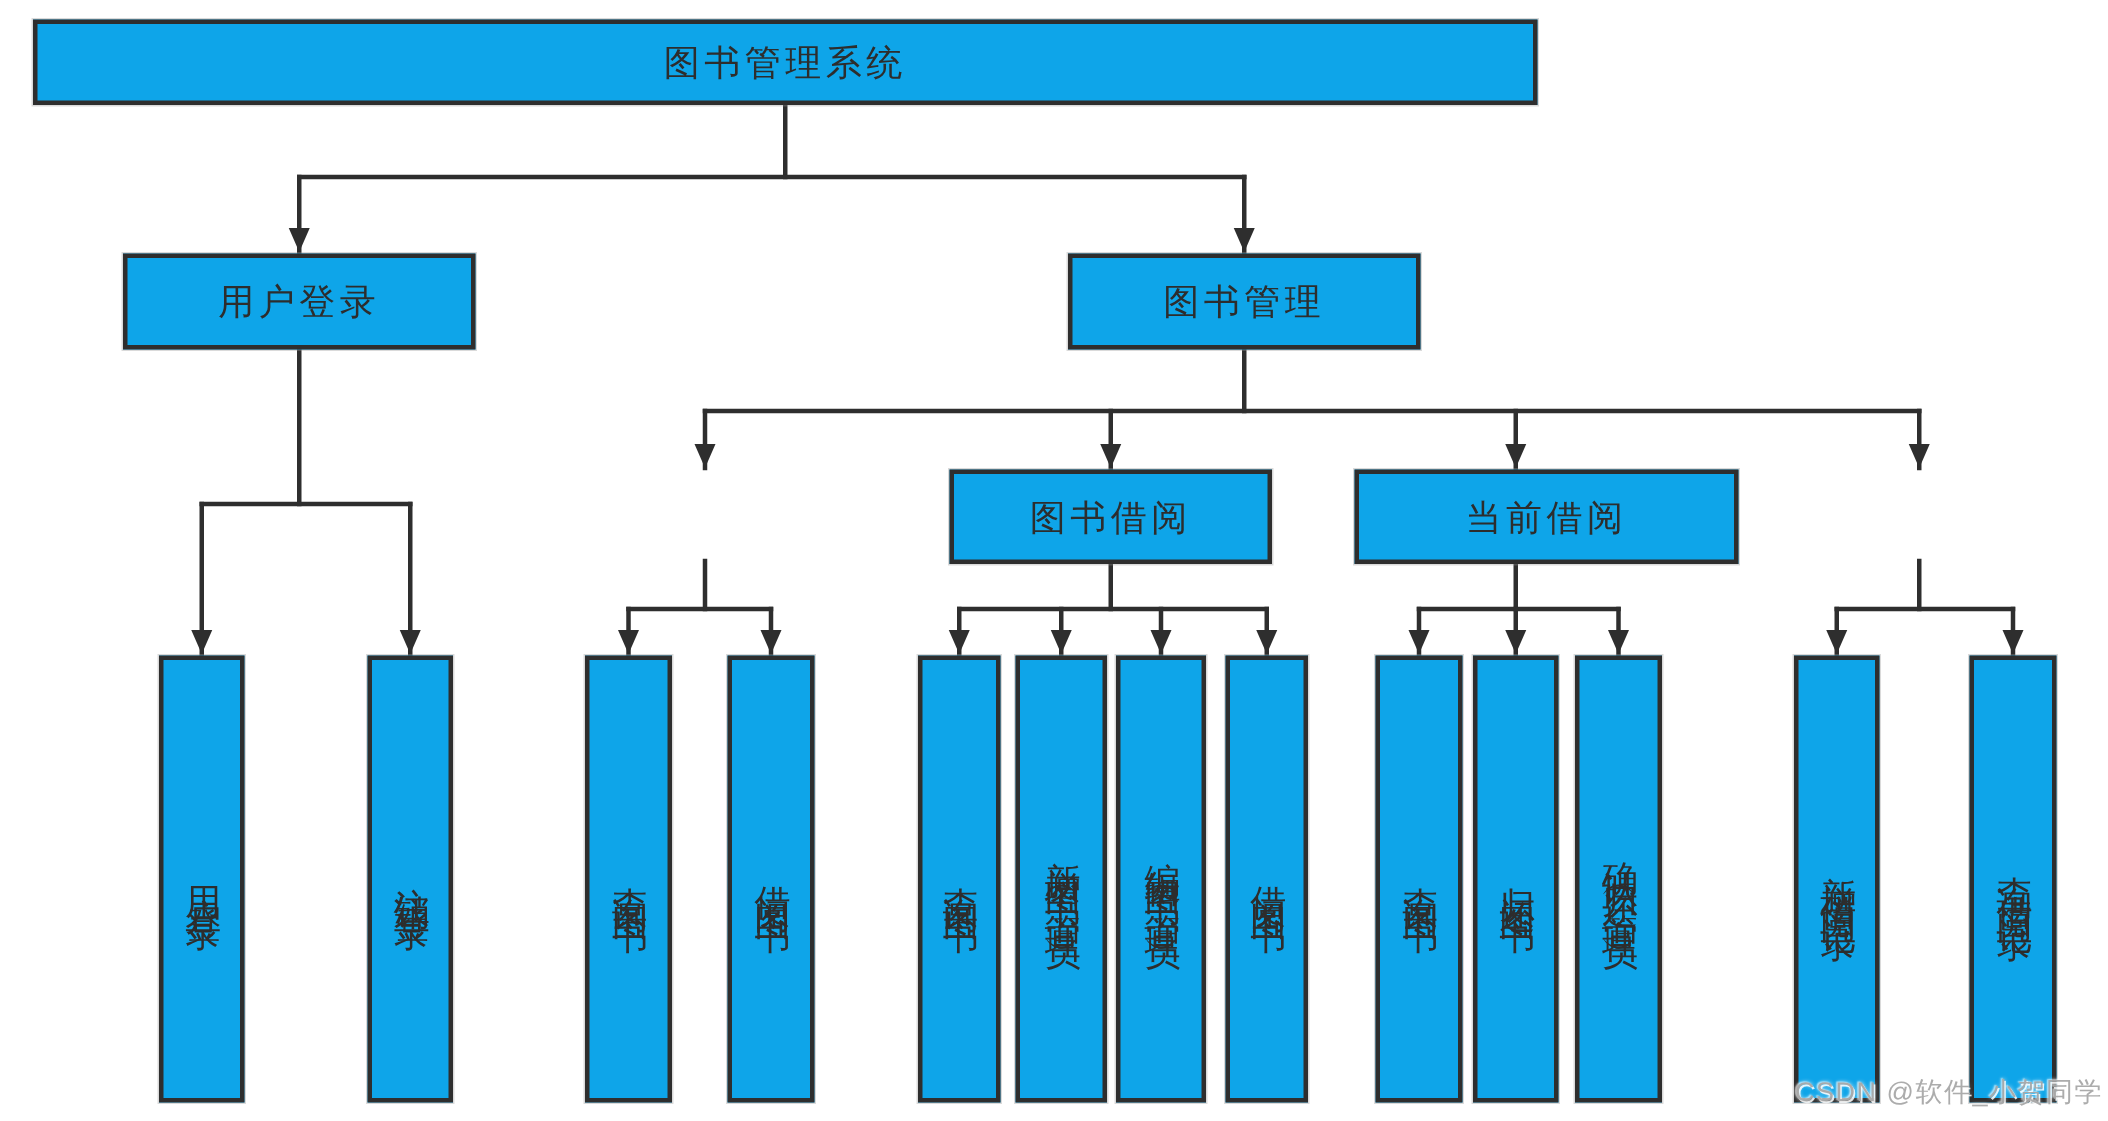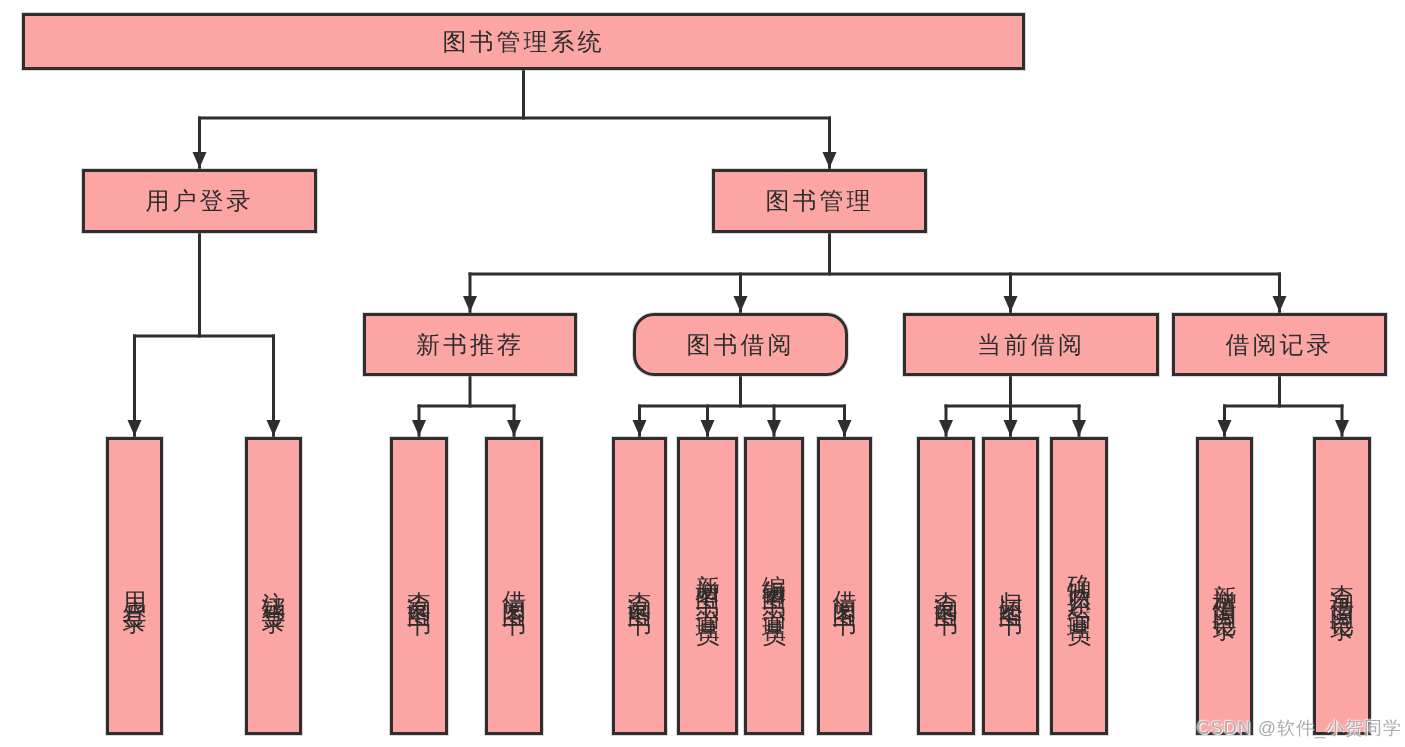--- a/index.html
+++ b/index.html
@@ -7,21 +7,21 @@
     position:relative;
     width:1405px;height:747px;
     background:#ffffff;
     font-family:"Liberation Sans", sans-serif;
     overflow:hidden;
   }
   .connectors{position:absolute;left:0;top:0;z-index:1;}
   .box{
     position:absolute;
     box-sizing:border-box;
-    background:#fca5a5;
+    background:#0ea5e9;
     border:3px solid #2e2e2e;
     box-shadow:0 0 0 1px rgba(150,150,150,0.35);
     display:flex;align-items:center;justify-content:center;
     z-index:2;
     color:#2d2d2d;
   }
   .hbox span{
     font-size:24px;
     letter-spacing:3px;
     white-space:nowrap;
@@ -118,35 +118,29 @@
     </g>
   </svg>
 
   <div class="box hbox" style="left:22px;top:13px;width:1003px;height:57px;">
     <span>图书管理系统</span>
   </div>
 
   <div class="box hbox" style="left:82px;top:169px;width:235px;height:64px;">
     <span>用户登录</span>
   </div>
-  <div class="box hbox" style="left:712px;top:169px;width:215px;height:64px;">
+  <div class="box hbox" style="left:712px;top:169px;width:235px;height:64px;">
     <span>图书管理</span>
   </div>
 
-  <div class="box hbox" style="left:363px;top:313px;width:214px;height:63px;">
-    <span>新书推荐</span>
-  </div>
-  <div class="box hbox" style="left:633px;top:313px;width:215px;height:63px;border-radius:21px;">
+  <div class="box hbox" style="left:633px;top:313px;width:215px;height:63px;">
     <span>图书借阅</span>
   </div>
   <div class="box hbox" style="left:903px;top:313px;width:256px;height:63px;">
     <span>当前借阅</span>
-  </div>
-  <div class="box hbox" style="left:1172px;top:313px;width:215px;height:63px;">
-    <span>借阅记录</span>
   </div>
 
   <div class="box leaf" style="left:106px;width:57px;">
     <span>用户登录</span>
   </div>
   <div class="box leaf" style="left:245px;width:57px;">
     <span>注销登录</span>
   </div>
 
   <div class="box leaf" style="left:390px;width:58px;">

